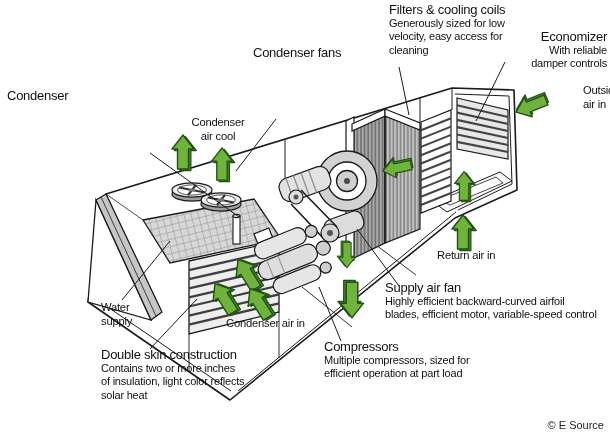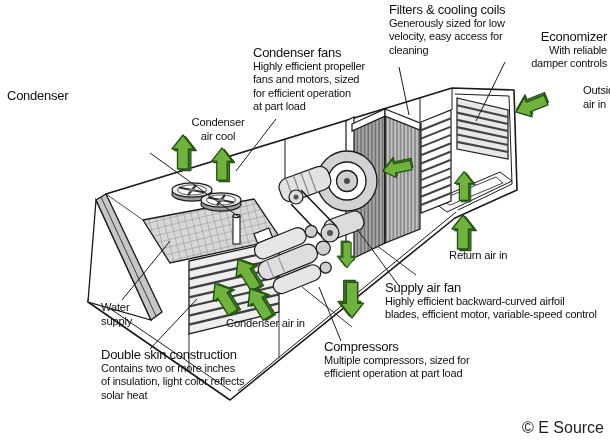--- a/index.html
+++ b/index.html
@@ -14,24 +14,24 @@
   .flow{position:absolute;font-size:11.2px;line-height:13.5px;letter-spacing:-0.2px;white-space:pre-line;}
   #co-condenser{left:7px;top:89px;width:182px;}
   #co-condenser-fans{left:253px;top:46px;width:148px;}
   #co-filters{left:389px;top:3px;width:168px;}
   #co-economizer{left:507px;top:30px;width:100px;text-align:right;}
   #co-supply{left:385px;top:281px;width:224px;}
   #co-compressors{left:324px;top:340px;width:178px;}
   #co-doubleskin{left:101px;top:348px;width:182px;}
   #fl-aircool{left:182px;top:116px;width:72px;text-align:center;}
   #fl-outside{left:583px;top:84px;width:54px;}
-  #fl-return{left:437px;top:249px;width:92px;margin-left:12px;}
+  #fl-return{left:437px;top:249px;width:92px;}
   #fl-condair{left:226px;top:317px;width:112px;}
   #fl-water{left:101px;top:301px;width:52px;}
-  #credit{position:absolute;right:6px;top:419px;font-size:16px;color:#222;}
+  #credit{position:absolute;right:6px;top:419px;font-size:11px;color:#222;}
 </style>
 </head>
 <body>
 
 <div class="stage">
 
 <svg width="610" height="442" viewBox="0 0 610 442">
   <defs>
     <path id="blockArrow" d="M0,-17 L11,-3 L5.5,-3 L5.5,17 L-5.5,17 L-5.5,-3 L-11,-3 Z"></path>
     <pattern id="hatchA" width="3.6" height="6" patternUnits="userSpaceOnUse">
@@ -257,24 +257,20 @@
     </g>
   </g>
 </svg>
 
 <div class="callout" id="co-condenser">
   <div class="t">Condenser</div>
 </div>
 
 <div class="callout" id="co-condenser-fans">
   <div class="t">Condenser fans</div>
-  <div class="b">Highly efficient propeller
-fans and motors, sized
-for efficient operation
-at part load</div>
 </div>
 
 <div class="callout" id="co-filters">
   <div class="t">Filters &amp; cooling coils</div>
   <div class="b">Generously sized for low
 velocity, easy access for
 cleaning</div>
 </div>
 
 <div class="callout" id="co-economizer">

